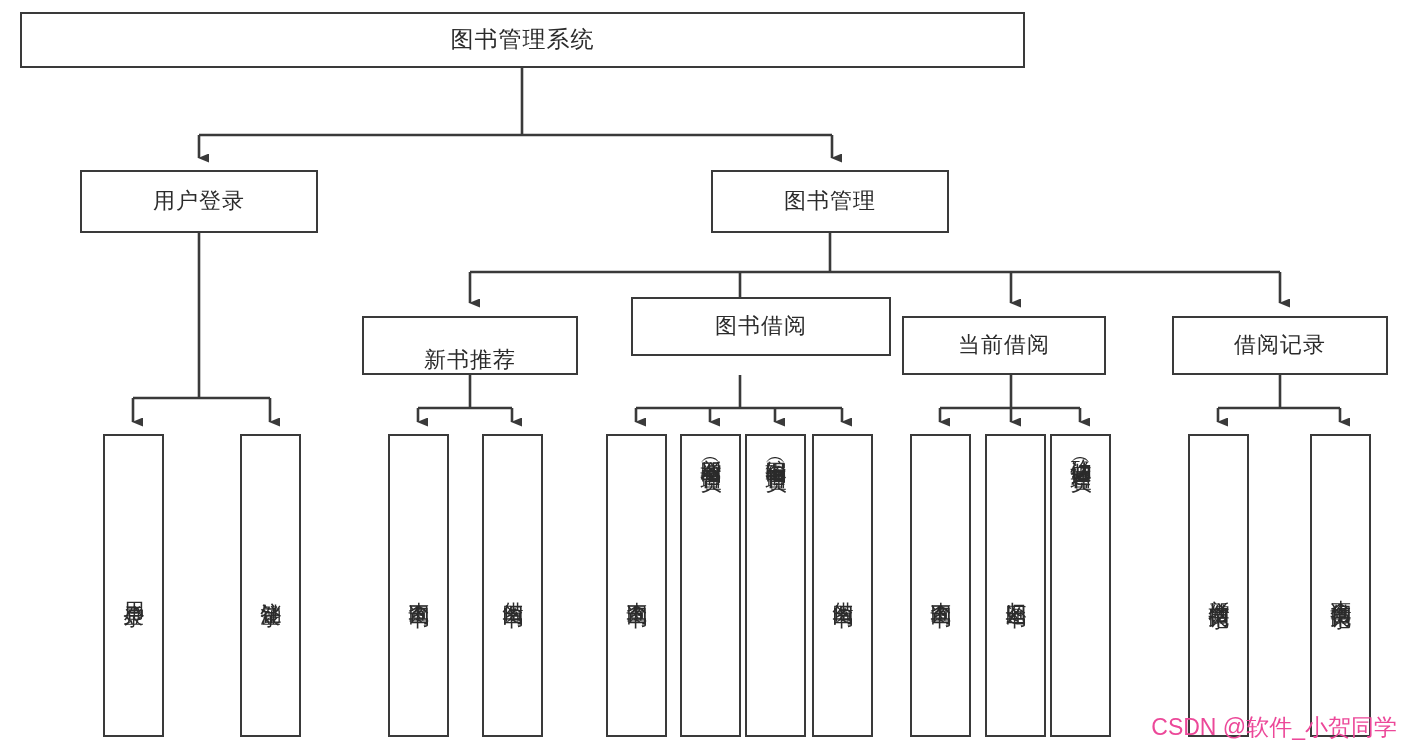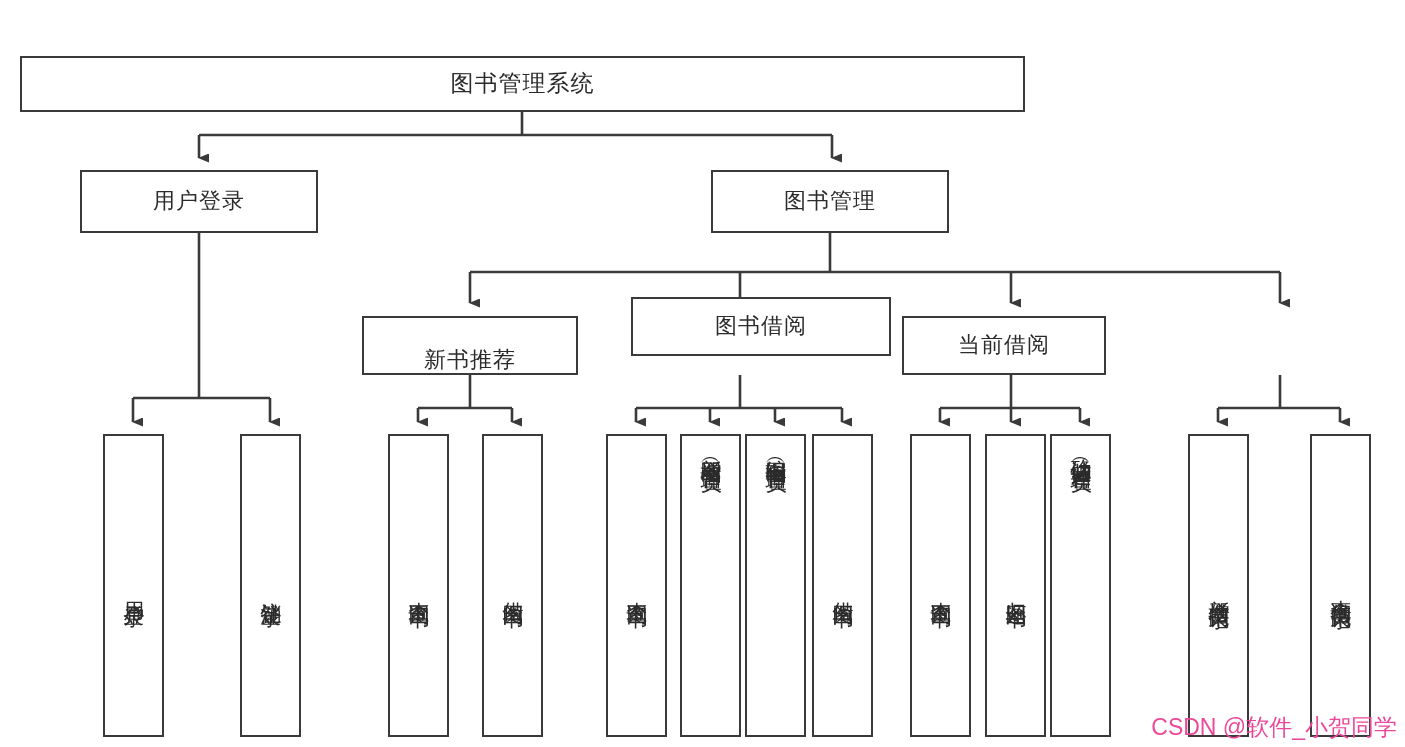--- a/index.html
+++ b/index.html
@@ -128,40 +128,43 @@
       <path d="M1011,408 L1011,422" marker-end="url(#arw)"></path>
       <path d="M1080,408 L1080,422" marker-end="url(#arw)"></path>
 
       <path d="M1280,375 L1280,408"></path>
       <path d="M1218,408 L1340,408"></path>
       <path d="M1218,408 L1218,422" marker-end="url(#arw)"></path>
       <path d="M1340,408 L1340,422" marker-end="url(#arw)"></path>
     </g>
   </svg>
 
-  <div class="node horiz root" style="left:20px; top:12px; width:1005px; height:56px;margin-top:44px;">
+  <div class="node horiz root" style="left:20px; top:12px; width:1005px; height:56px;">
     <span class="node-label">图书管理系统</span>
   </div>
 
   <div class="node horiz" style="left:80px; top:170px; width:238px; height:63px;">
     <span class="node-label">用户登录</span>
   </div>
   <div class="node horiz" style="left:711px; top:170px; width:238px; height:63px;">
     <span class="node-label">图书管理</span>
   </div>
 
   <div class="node horiz" style="left:362px; top:316px; width:216px; height:59px;align-items:flex-end;">
     <span class="node-label">新书推荐</span>
   </div>
   <div class="node horiz" style="left:631px; top:297px; width:260px; height:59px;">
     <span class="node-label">图书借阅</span>
   </div>
   <div class="node horiz" style="left:902px; top:316px; width:204px; height:59px;">
     <span class="node-label">当前借阅</span>
   </div>
+  <div class="node horiz" style="left:1172px; top:316px; width:216px; height:59px;">
+    <span class="node-label">借阅记录</span>
+  </div>
 
   <div class="node leaf center" style="left:103px; top:434px; width:61px; height:303px;">
     <span class="node-label">用户登录</span>
   </div>
   <div class="node leaf center" style="left:240px; top:434px; width:61px; height:303px;">
     <span class="node-label">注销登录</span>
   </div>
 
   <div class="node leaf center" style="left:388px; top:434px; width:61px; height:303px;">
     <span class="node-label">查询图书</span>

